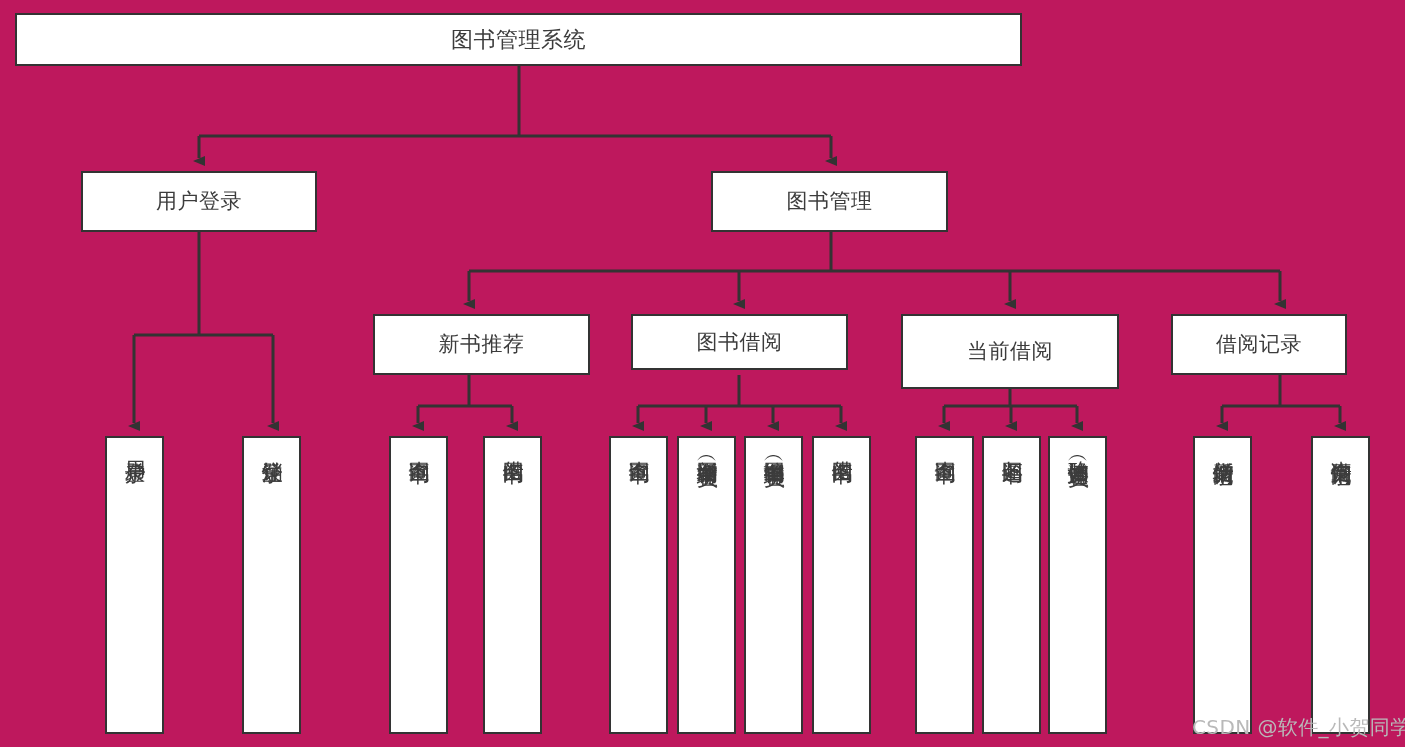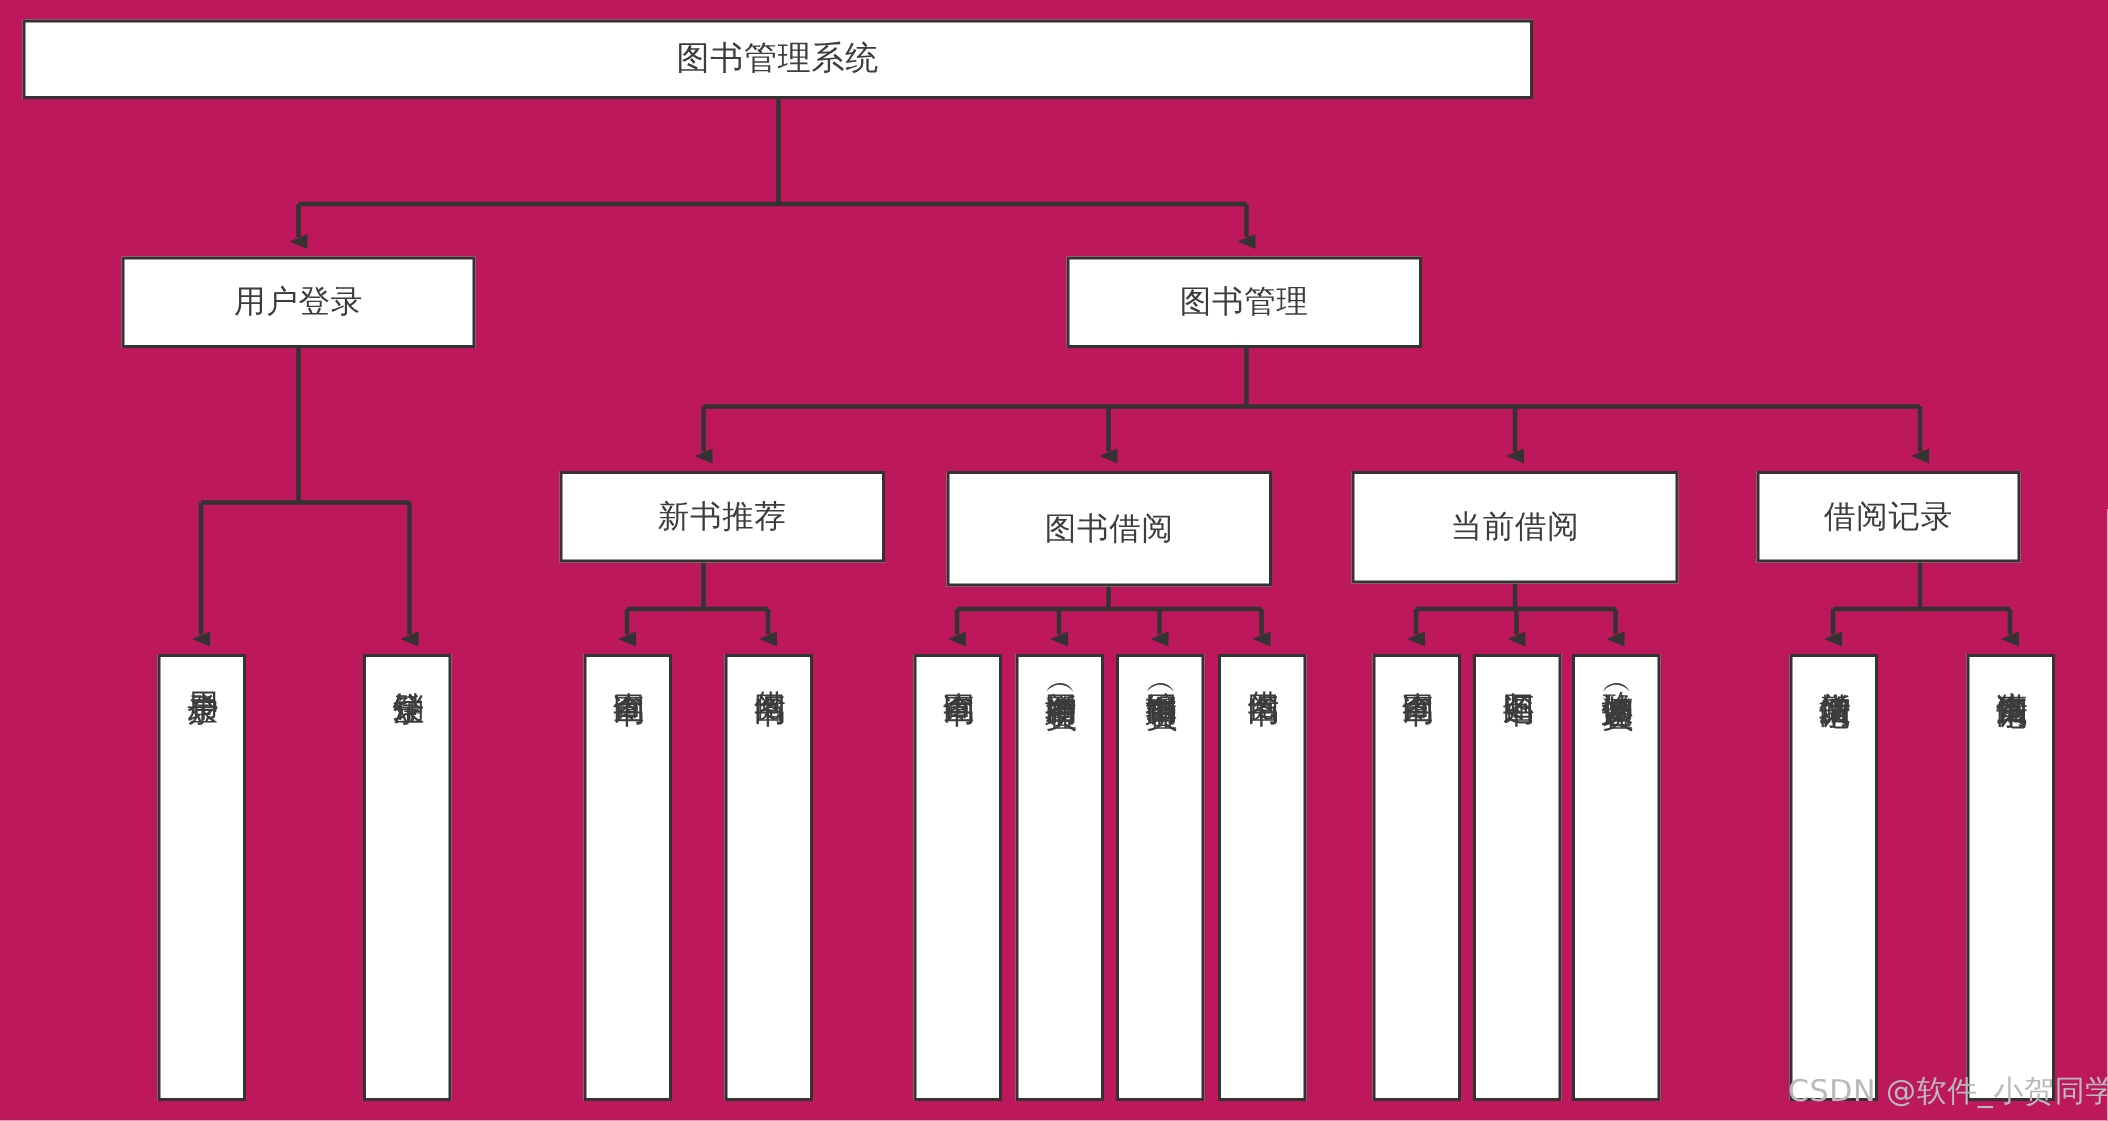--- a/index.html
+++ b/index.html
@@ -130,21 +130,21 @@
   <div class="node" id="node-l2-0" style="left: 81px; top: 171px; width: 236px; height: 61px;">
     <span class="label">用户登录</span>
   </div>
   <div class="node" id="node-l2-1" style="left: 711px; top: 171px; width: 237px; height: 61px;">
     <span class="label">图书管理</span>
   </div>
 
   <div class="node" id="node-l3-0" style="left: 373px; top: 314px; width: 217px; height: 61px;">
     <span class="label">新书推荐</span>
   </div>
-  <div class="node" id="node-l3-1" style="left: 631px; top: 314px; width: 217px; height: 77px;">
+  <div class="node" id="node-l3-1" style="left: 631px; top: 314px; width: 217px; height: 56px;">
     <span class="label">图书借阅</span>
   </div>
   <div class="node" id="node-l3-2" style="left: 901px; top: 314px; width: 218px; height: 75px;">
     <span class="label">当前借阅</span>
   </div>
   <div class="node" id="node-l3-3" style="left: 1171px; top: 314px; width: 176px; height: 61px;">
     <span class="label">借阅记录</span>
   </div>
 
   <div class="node leaf" id="node-leaf-0" style="left: 105px; top: 436px; width: 59px; height: 298px;">

